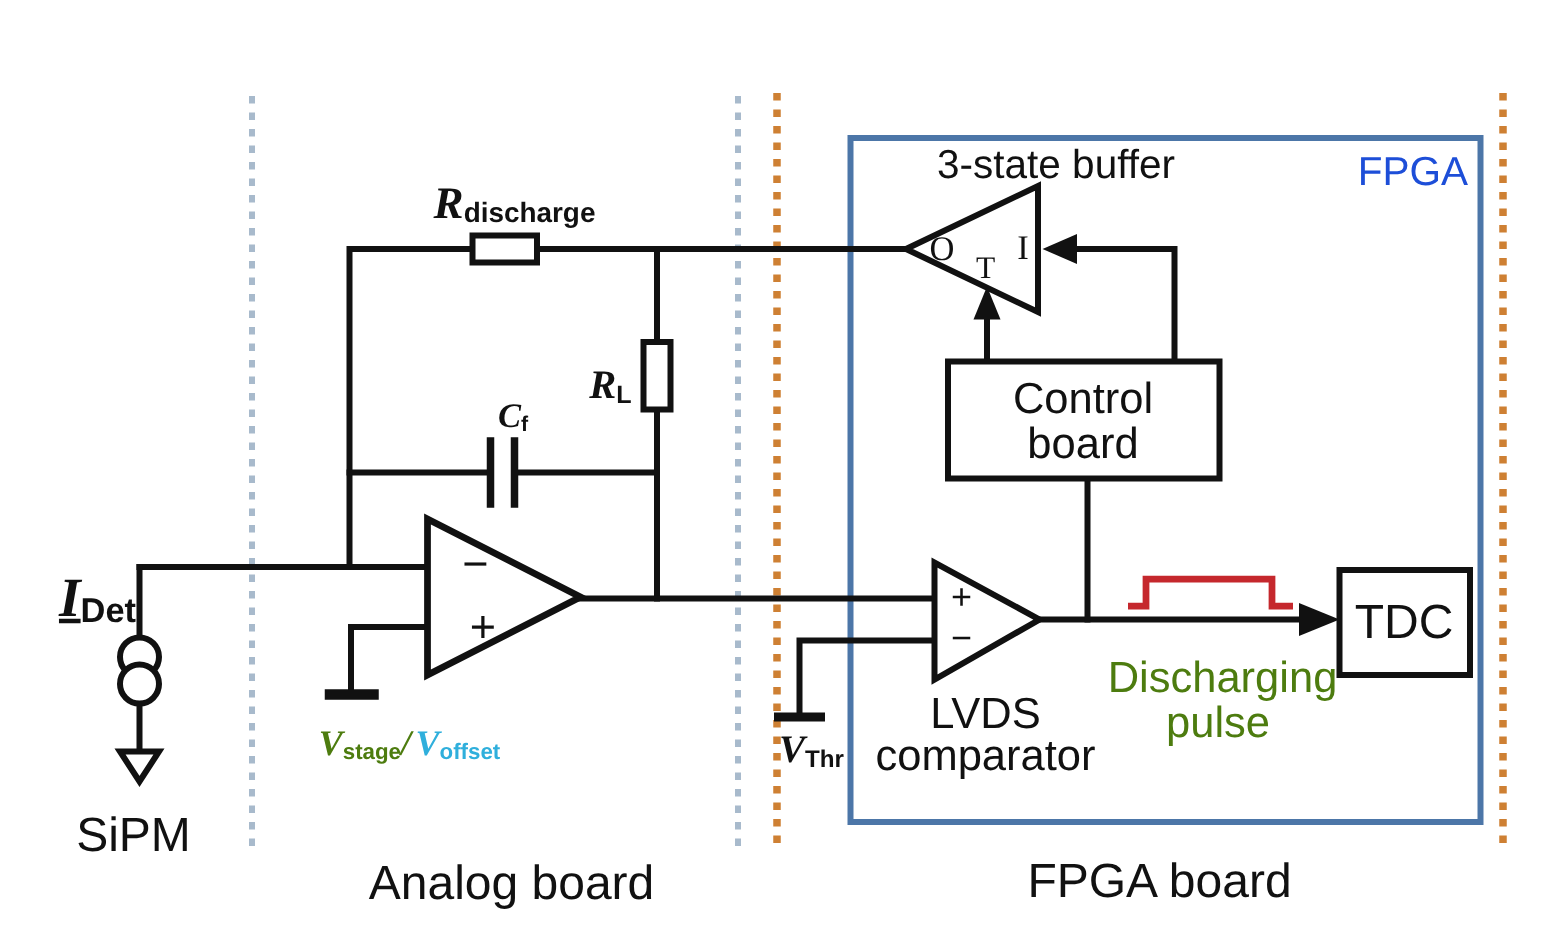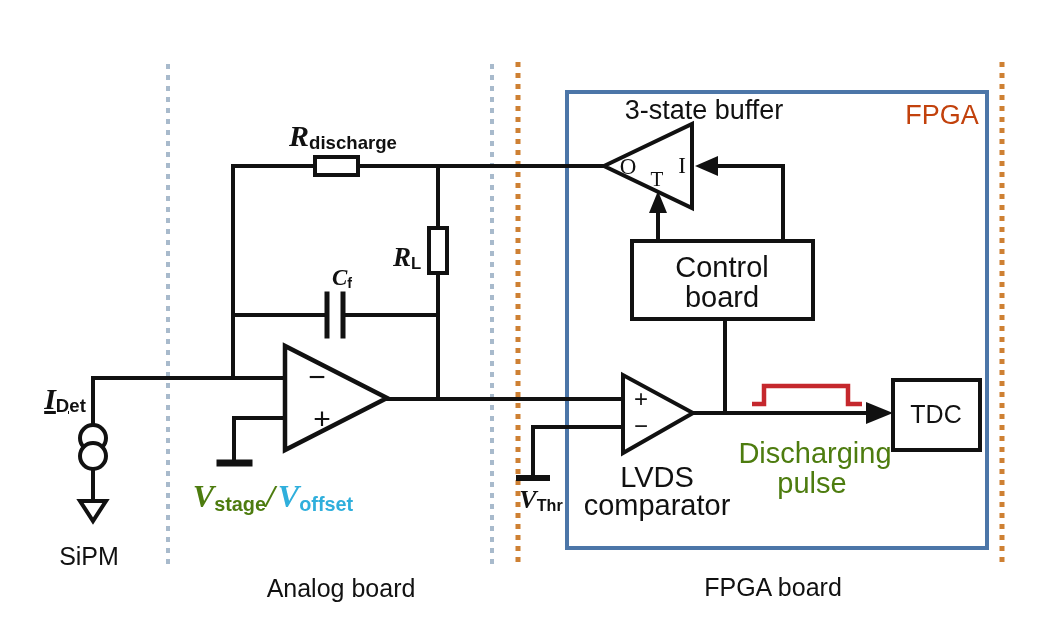--- a/index.html
+++ b/index.html
@@ -12,23 +12,23 @@
   }
   .canvas svg{position:absolute;left:0;top:0;}
   .lbl{
     position:absolute;
     transform:translate(-50%,-50%);
     white-space:nowrap;
     font-weight:normal;
     color:#111111;
     line-height:1;
   }
-  .sec{font-size:25px;text-align:center;}
+  .sec{font-size:32px;text-align:center;}
   .blk{font-size:29px;}
-  .fpga-txt{font-size:27px;color:#c2410c;}
+  .fpga-txt{font-size:27px;color:#1d4ed8;}
   .red{color:#4d7c0f;}
   .cyan{color:#2FAFDC;}
   
   .var{font-family:"Liberation Serif", serif;font-style:italic;font-weight:bold;}
   .var sub{
     font-family:"Liberation Sans", sans-serif;
     font-style:normal;
     font-size:0.62em;
     position:relative;
     bottom:-0.18em;
@@ -91,30 +91,30 @@
     <polygon points="649,213 658,191 667,213" fill="#111111"></polygon>
 
     <rect x="632" y="241" width="181" height="78" fill="#ffffff" stroke="#111111" stroke-width="4"></rect>
 
     <polygon points="866,402 893,413 866,424" fill="#111111"></polygon>
     <rect x="893" y="380" width="87" height="70" fill="#ffffff" stroke="#111111" stroke-width="4"></rect>
 
     <polyline points="752,404 764,404 764,386 848,386 848,404 862,404" fill="none" stroke="#C5282D" stroke-width="4.5"></polyline>
   </svg>
 
-  <div class="lbl var" style="left:65px;top:399px;font-size:30px;text-decoration:underline;"><span>I</span><sub>Det</sub></div>
+  <div class="lbl var" style="left:65px;top:399px;font-size:37px;text-decoration:underline;"><span>I</span><sub>Det</sub></div>
   <div class="lbl sec" style="left:89px;top:556px;">SiPM</div>
 
   <div class="lbl sec" style="left:341px;top:588px;">Analog board</div>
   <div class="lbl var" style="left:343px;top:136px;font-size:30px;"><span>R</span><sub>discharge</sub></div>
   <div class="lbl var" style="left:407px;top:257px;font-size:27px;"><span>R</span><sub>L</sub></div>
   <div class="lbl var" style="left:342px;top:277px;font-size:23px;text-align:center;"><span>C</span><sub>f</sub></div>
   <div class="lbl sign" style="left:317px;top:377px;">−</div>
   <div class="lbl sign" style="left:322px;top:419px;">+</div>
-  <div class="lbl var" style="left:273px;top:496px;font-size:32px;"><span class="red"><span>V</span><sub>stage</sub><span>/</span></span><span style="font-size:12px;font-style:normal;">&nbsp;</span><span class="cyan"><span>V</span><sub>offset</sub></span></div>
+  <div class="lbl var" style="left:273px;top:496px;font-size:24px;"><span class="red"><span>V</span><sub>stage</sub><span>/</span></span><span style="font-size:12px;font-style:normal;">&nbsp;</span><span class="cyan"><span>V</span><sub>offset</sub></span></div>
 
   <div class="lbl sec" style="left:773px;top:587px;">FPGA board</div>
   <div class="lbl fpga-txt" style="left:942px;top:115px;">FPGA</div>
 
   <div class="lbl blk" style="left:704px;top:110px;font-size:27px;">3-state buffer</div>
   <div class="lbl pin" style="left:628px;top:166px;">O</div>
   <div class="lbl pin" style="left:657px;top:179px;font-size:21px;">T</div>
   <div class="lbl pin" style="left:682px;top:165px;">I</div>
 
   <div class="lbl blk" style="left:722px;top:267px;">Control</div>

